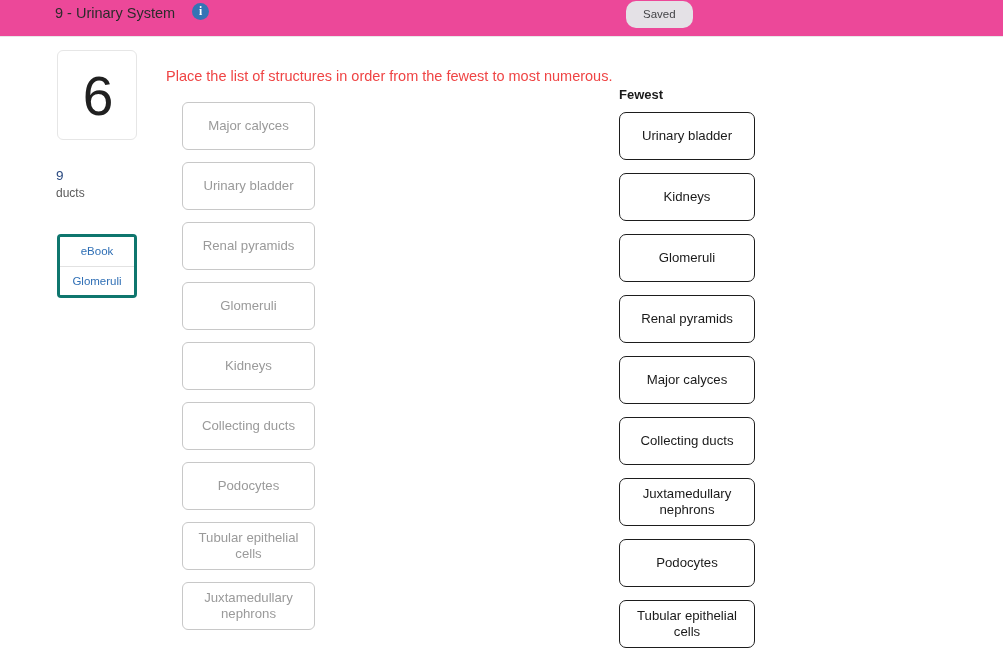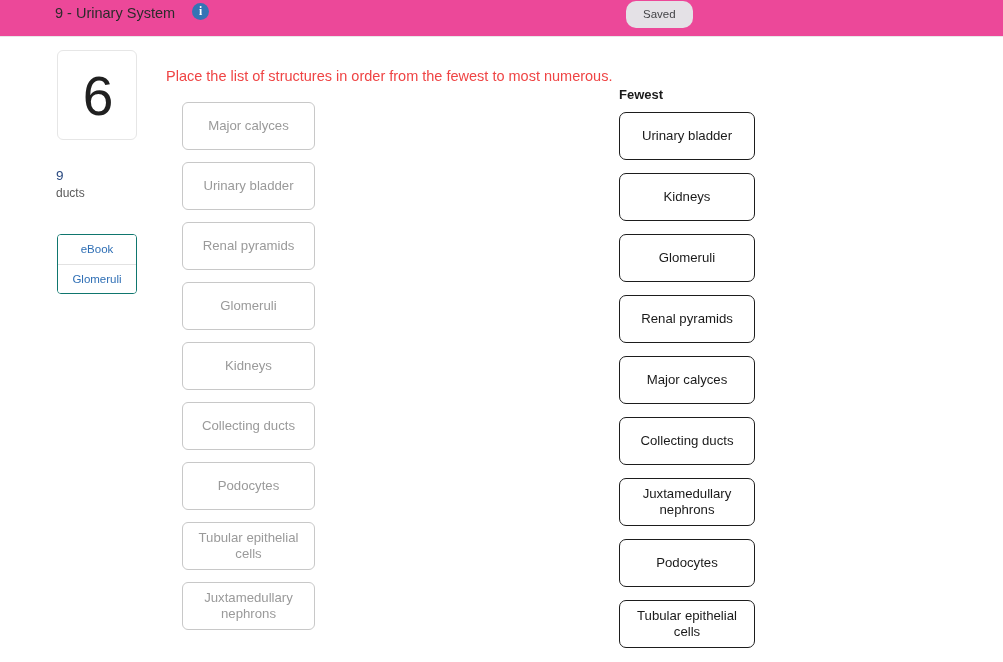--- a/index.html
+++ b/index.html
@@ -105,21 +105,21 @@
     top: 186px;
     font-size: 12px;
     color: #5a5a5a;
     line-height: 15px;
   }
   .link-group {
     position: absolute;
     left: 57px;
     top: 234px;
     width: 80px;
-    border: 1px solid #0f766e;
+    border: 3px solid #0f766e;
     border-radius: 4px;
     background: #ffffff;
     box-sizing: border-box;
     overflow: hidden;
   }
   .link-btn {
     display: block;
     width: 100%;
     height: 29px;
     line-height: 29px;

